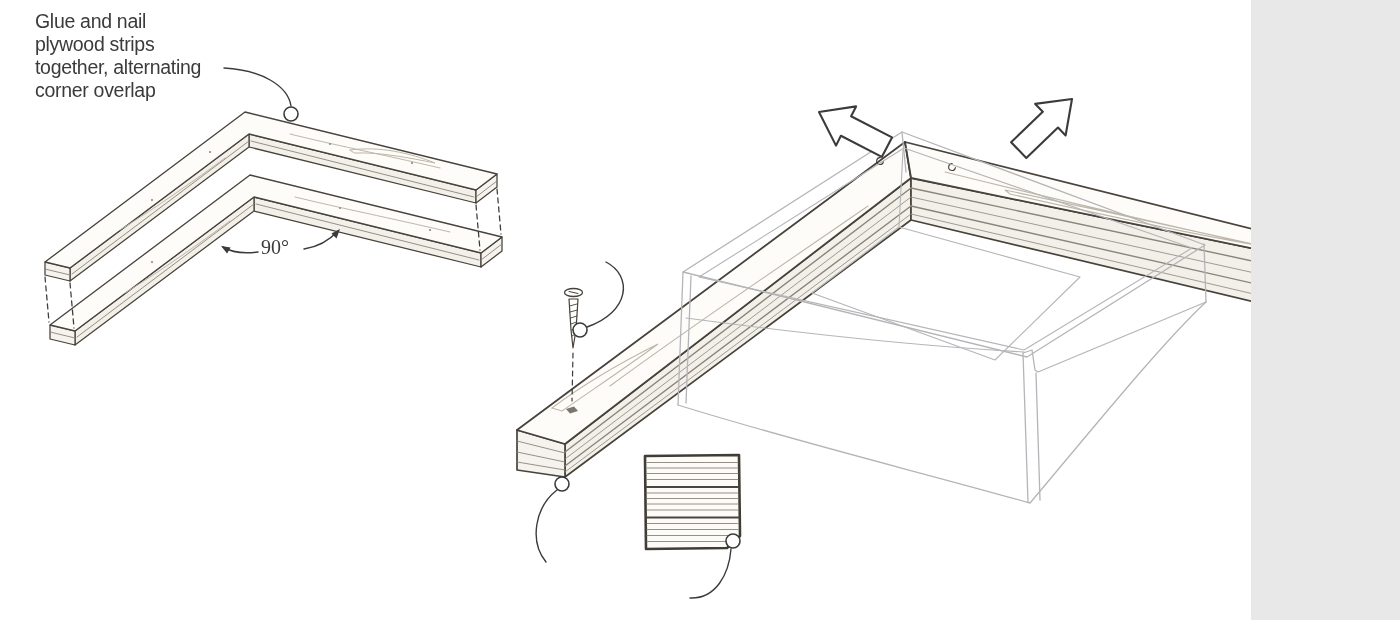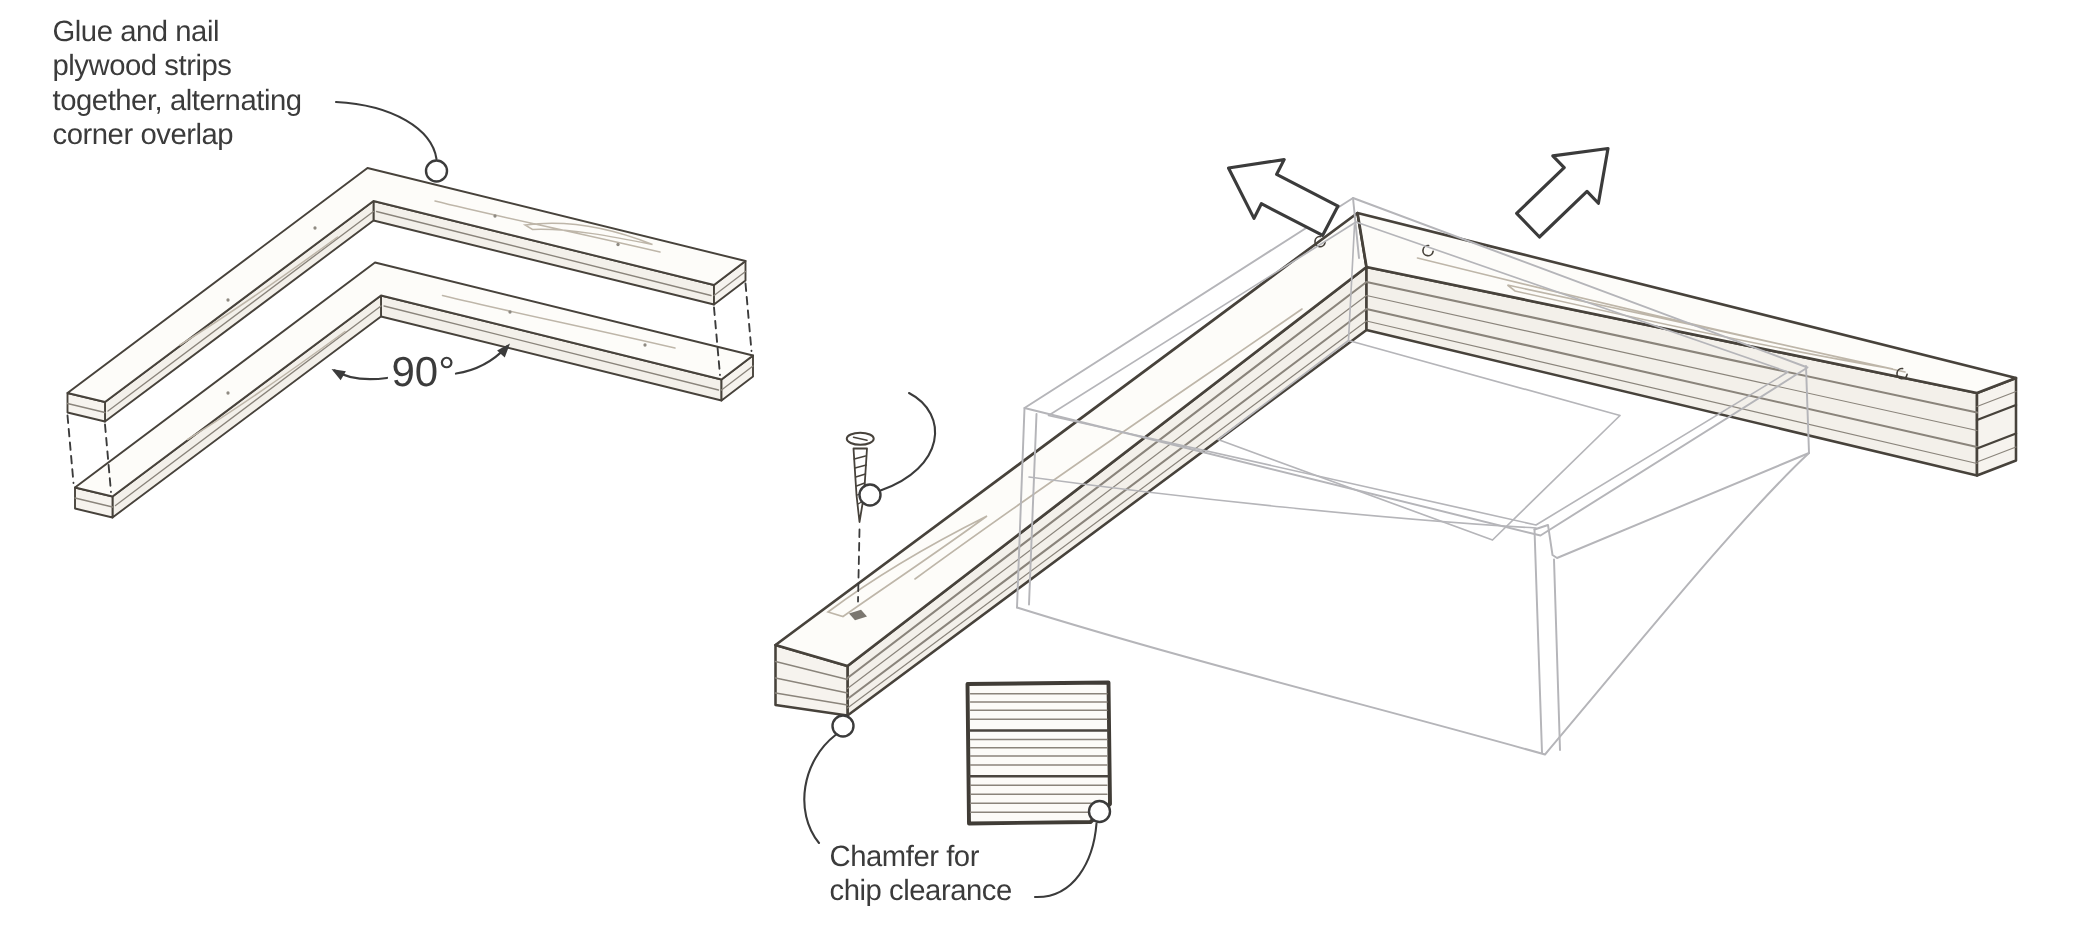--- a/index.html
+++ b/index.html
@@ -1,30 +1,30 @@
 <!DOCTYPE html>
 <html style="--ink: #3b3b3b; --sketch-dark: #47423b; --sketch-medium: #8a847b; --sketch-light: #b5b5b9; --grain: #beb6a9; --paper: #ffffff;"><head>
 <meta charset="utf-8">
 <style>
   :root{
     --ink:#3b3b3b; --sketch-dark:#47423b; --sketch-medium:#8a847b;
     --sketch-light:#b5b5b9; --grain:#beb6a9; --paper:#ffffff;
   }
   html,body{margin:0;padding:0;background:#e8e8e8;}
   .canvas{
-    position:relative;width:1400px;height:620px;background:var(--paper);
+    position:relative;width:1251px;height:620px;background:var(--paper);
     overflow:hidden;font-family:"Liberation Sans",sans-serif;
   }
   svg{position:absolute;left:0;top:0;}
   .ann{
     position:absolute;font:19.5px/23px "Liberation Sans",sans-serif;
     color:var(--ink);letter-spacing:-0.3px;white-space:pre-line;
   }
   .ann-serif{
-    font-family:Liberation Sans, sans-serif;font-size:28px;letter-spacing:0;
+    font-family:Liberation Serif, serif;font-size:20px;letter-spacing:0;
   }
   
   .s-ink{stroke:var(--ink);fill:none;stroke-linecap:round;stroke-linejoin:round}
   .s-dark{stroke:var(--sketch-dark);fill:none;stroke-linecap:round;stroke-linejoin:round}
   .s-mid{stroke:var(--sketch-medium);fill:none;stroke-linecap:round}
   .s-light{stroke:var(--sketch-light);fill:none;stroke-linecap:round;stroke-linejoin:round}
   .s-grain{stroke:var(--grain);fill:none;stroke-linecap:round}
   .f-top{fill:#fdfcf9}
   .f-side{fill:#f3f0ea}
   .f-cap{fill:#f6f3ee}
@@ -157,15 +157,13 @@
       </g>
       <circle class="marker" cx="733" cy="541" r="7"></circle>
     </g>
   </svg>
 
   <div class="ann" style="left:35px;top:10px;">Glue and nail
 plywood strips
 together, alternating
 corner overlap</div>
   <div class="ann ann-serif" style="left:261px;top:236px;">90°</div>
-  <div class="ann" style="left:553px;top:560px;">Chamfer for
-chip clearance</div>
 </div>
 
 </body></html>

